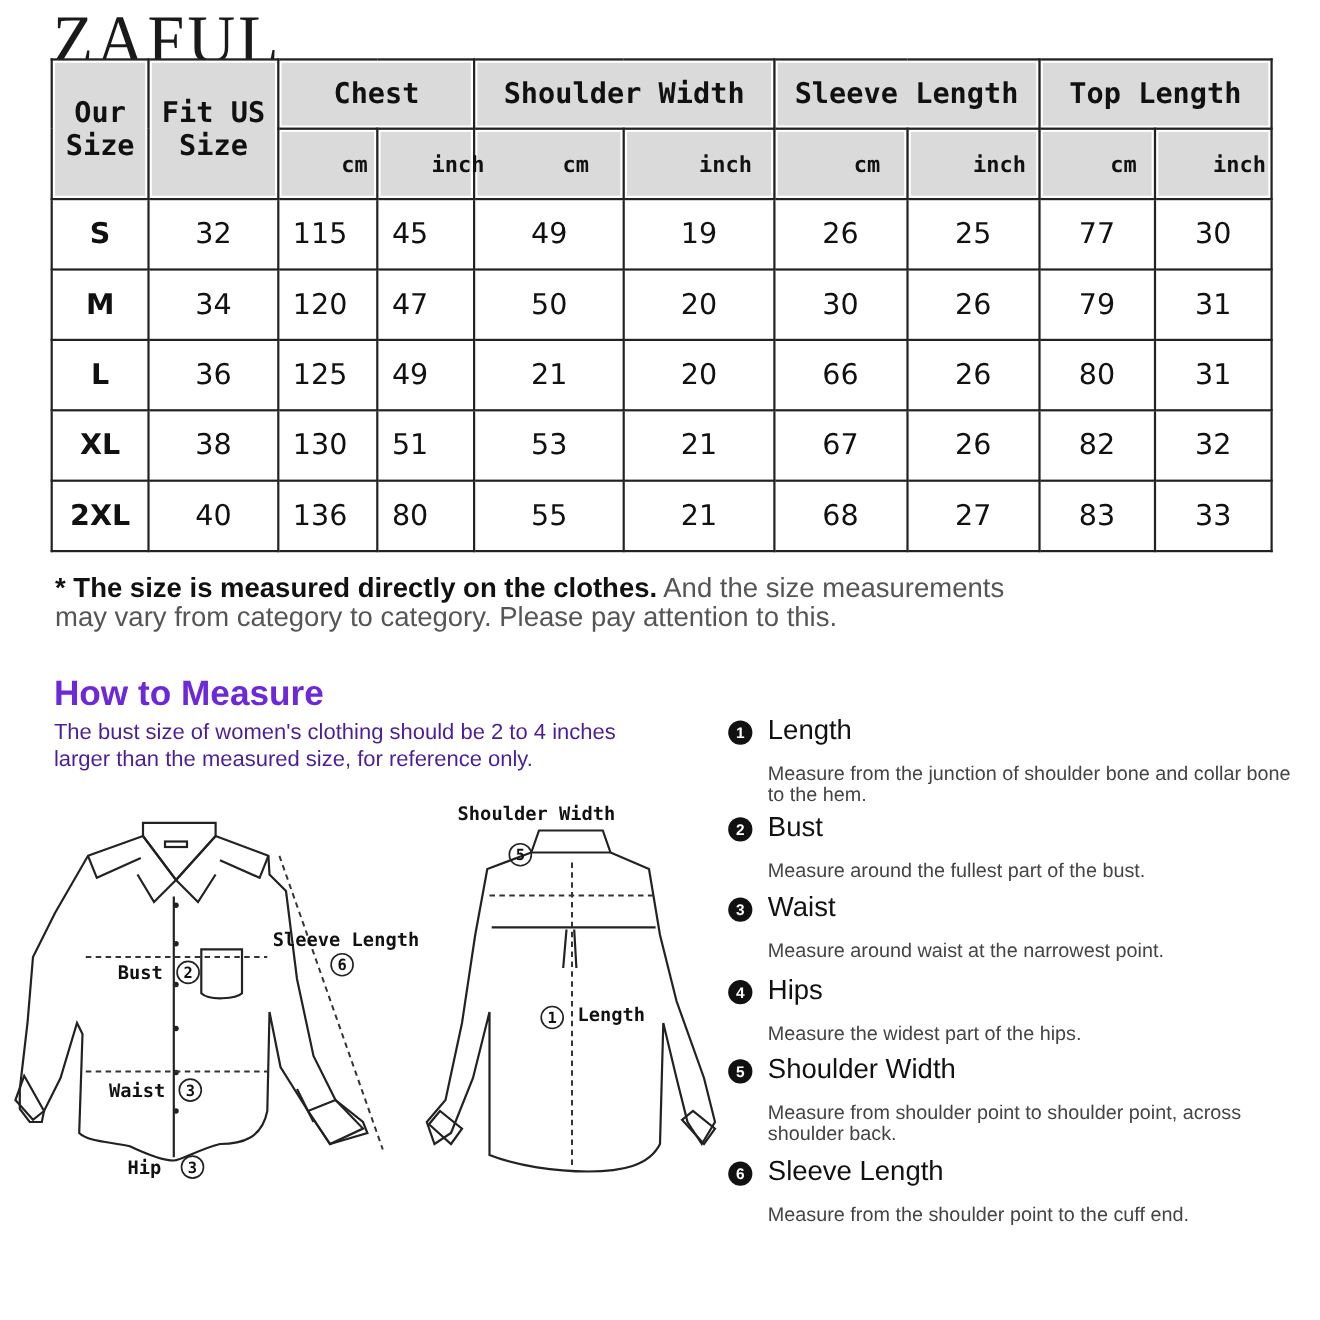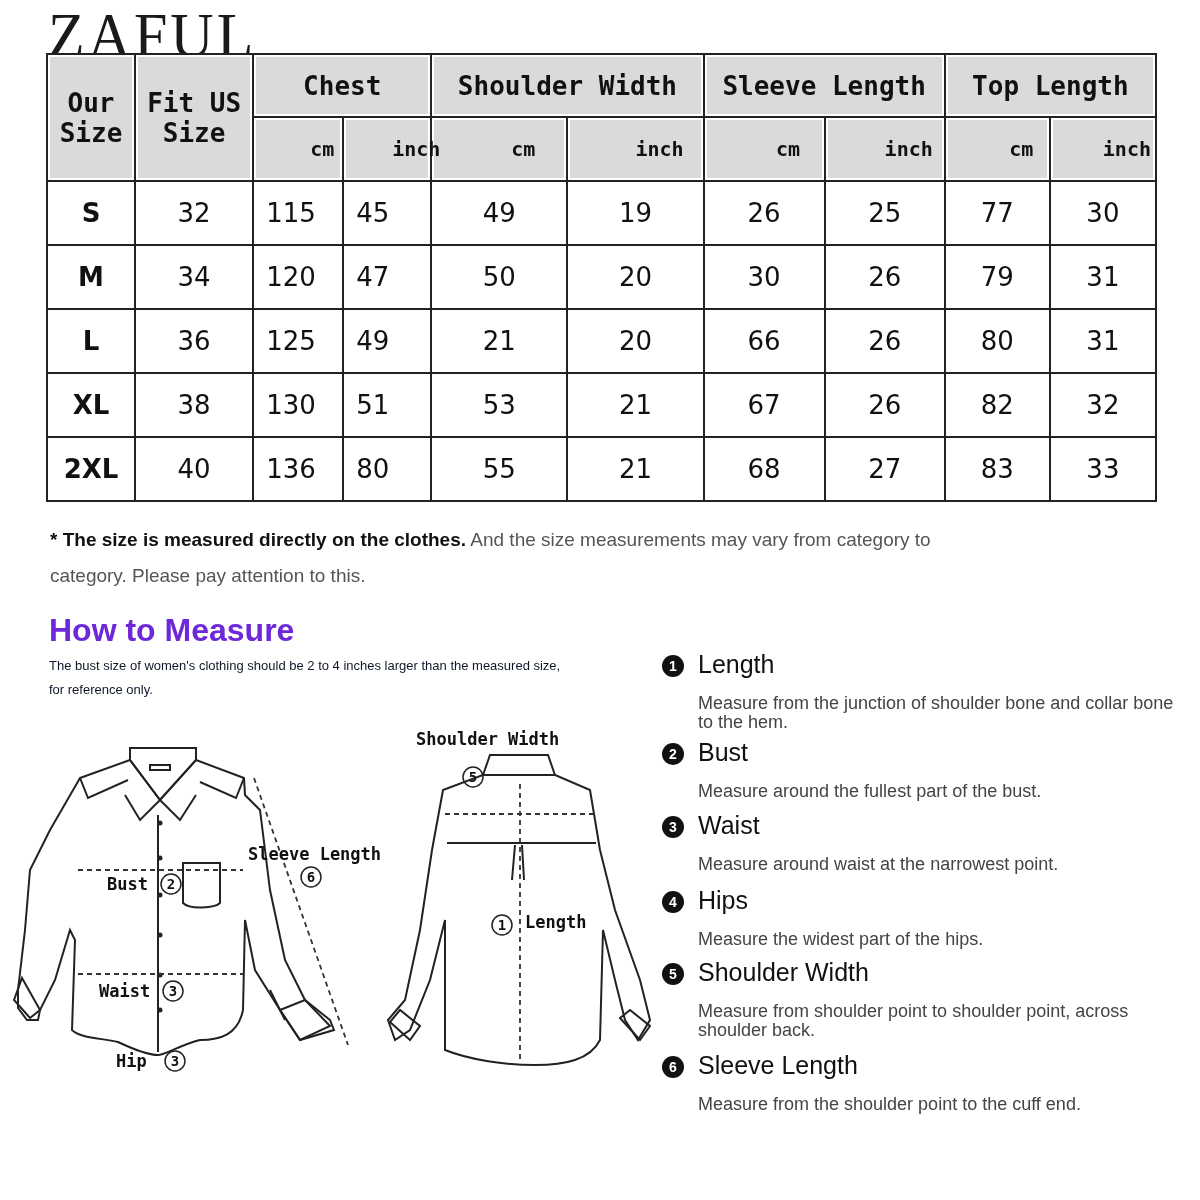--- a/index.html
+++ b/index.html
@@ -7,24 +7,24 @@
   .logo{position:absolute;left:48px;top:2px;font-family:"Liberation Serif",serif;font-size:60px;letter-spacing:3px;color:#1a1a1a;font-weight:normal;transform:scaleY(1.05);}
   table.size{position:absolute;left:46px;top:53px;width:1111px;border-collapse:collapse;table-layout:fixed;}
   table.size td, table.size th{border:2px solid #222;text-align:center;padding:0;}
   table.size th{background:#dadada;font-family:"DejaVu Sans Mono",monospace;font-weight:bold;font-size:26px;color:#111;box-shadow:inset 0 0 0 2px #fff;}
   table.size th.sub{font-size:20px;padding-left:48px;}
   table.size tr.h1 th{height:61px;}
   table.size tr.h2 th{height:62px;}
   table.size td{height:62px;font-size:26px;font-family:"DejaVu Sans",sans-serif;}
   table.size td.size-col{font-weight:bold;}
   table.size td.l{text-align:left;padding-left:12px;}
-  .note{position:absolute;left:50px;top:522px;width:900px;font-size:19px;line-height:36px;color:#555;}
+  .note{position:absolute;left:50px;top:522px;width:900px;font-size:25px;line-height:26px;color:#555;}
   .note b{color:#111;font-weight:bold;}
   .how-title{position:absolute;left:49px;top:612px;font-size:32px;font-weight:bold;color:#6d28d9;}
-  .how-sub{position:absolute;left:49px;top:654px;width:520px;font-size:13px;line-height:24px;color:#0f172a;}
+  .how-sub{position:absolute;left:49px;top:654px;width:520px;font-size:20px;line-height:24px;color:#4c1d95;}
   .diagram{position:absolute;left:0;top:720px;width:660px;height:380px;}
   .steps{position:absolute;left:662px;top:650px;width:530px;}
   .step{position:absolute;left:0;}
   .step .num{position:absolute;left:0;top:5px;width:22px;height:22px;border-radius:50%;background:#111;color:#fff;font-size:14px;font-weight:bold;text-align:center;line-height:22px;}
   .step .title{position:absolute;left:36px;top:0;font-size:25px;color:#111;white-space:nowrap;}
   .step .desc{position:absolute;left:36px;top:44px;width:490px;font-size:18px;line-height:19px;color:#444;}
   svg text{font-family:"DejaVu Sans Mono",monospace;font-weight:bold;}
 </style>
 </head>
 <body>

